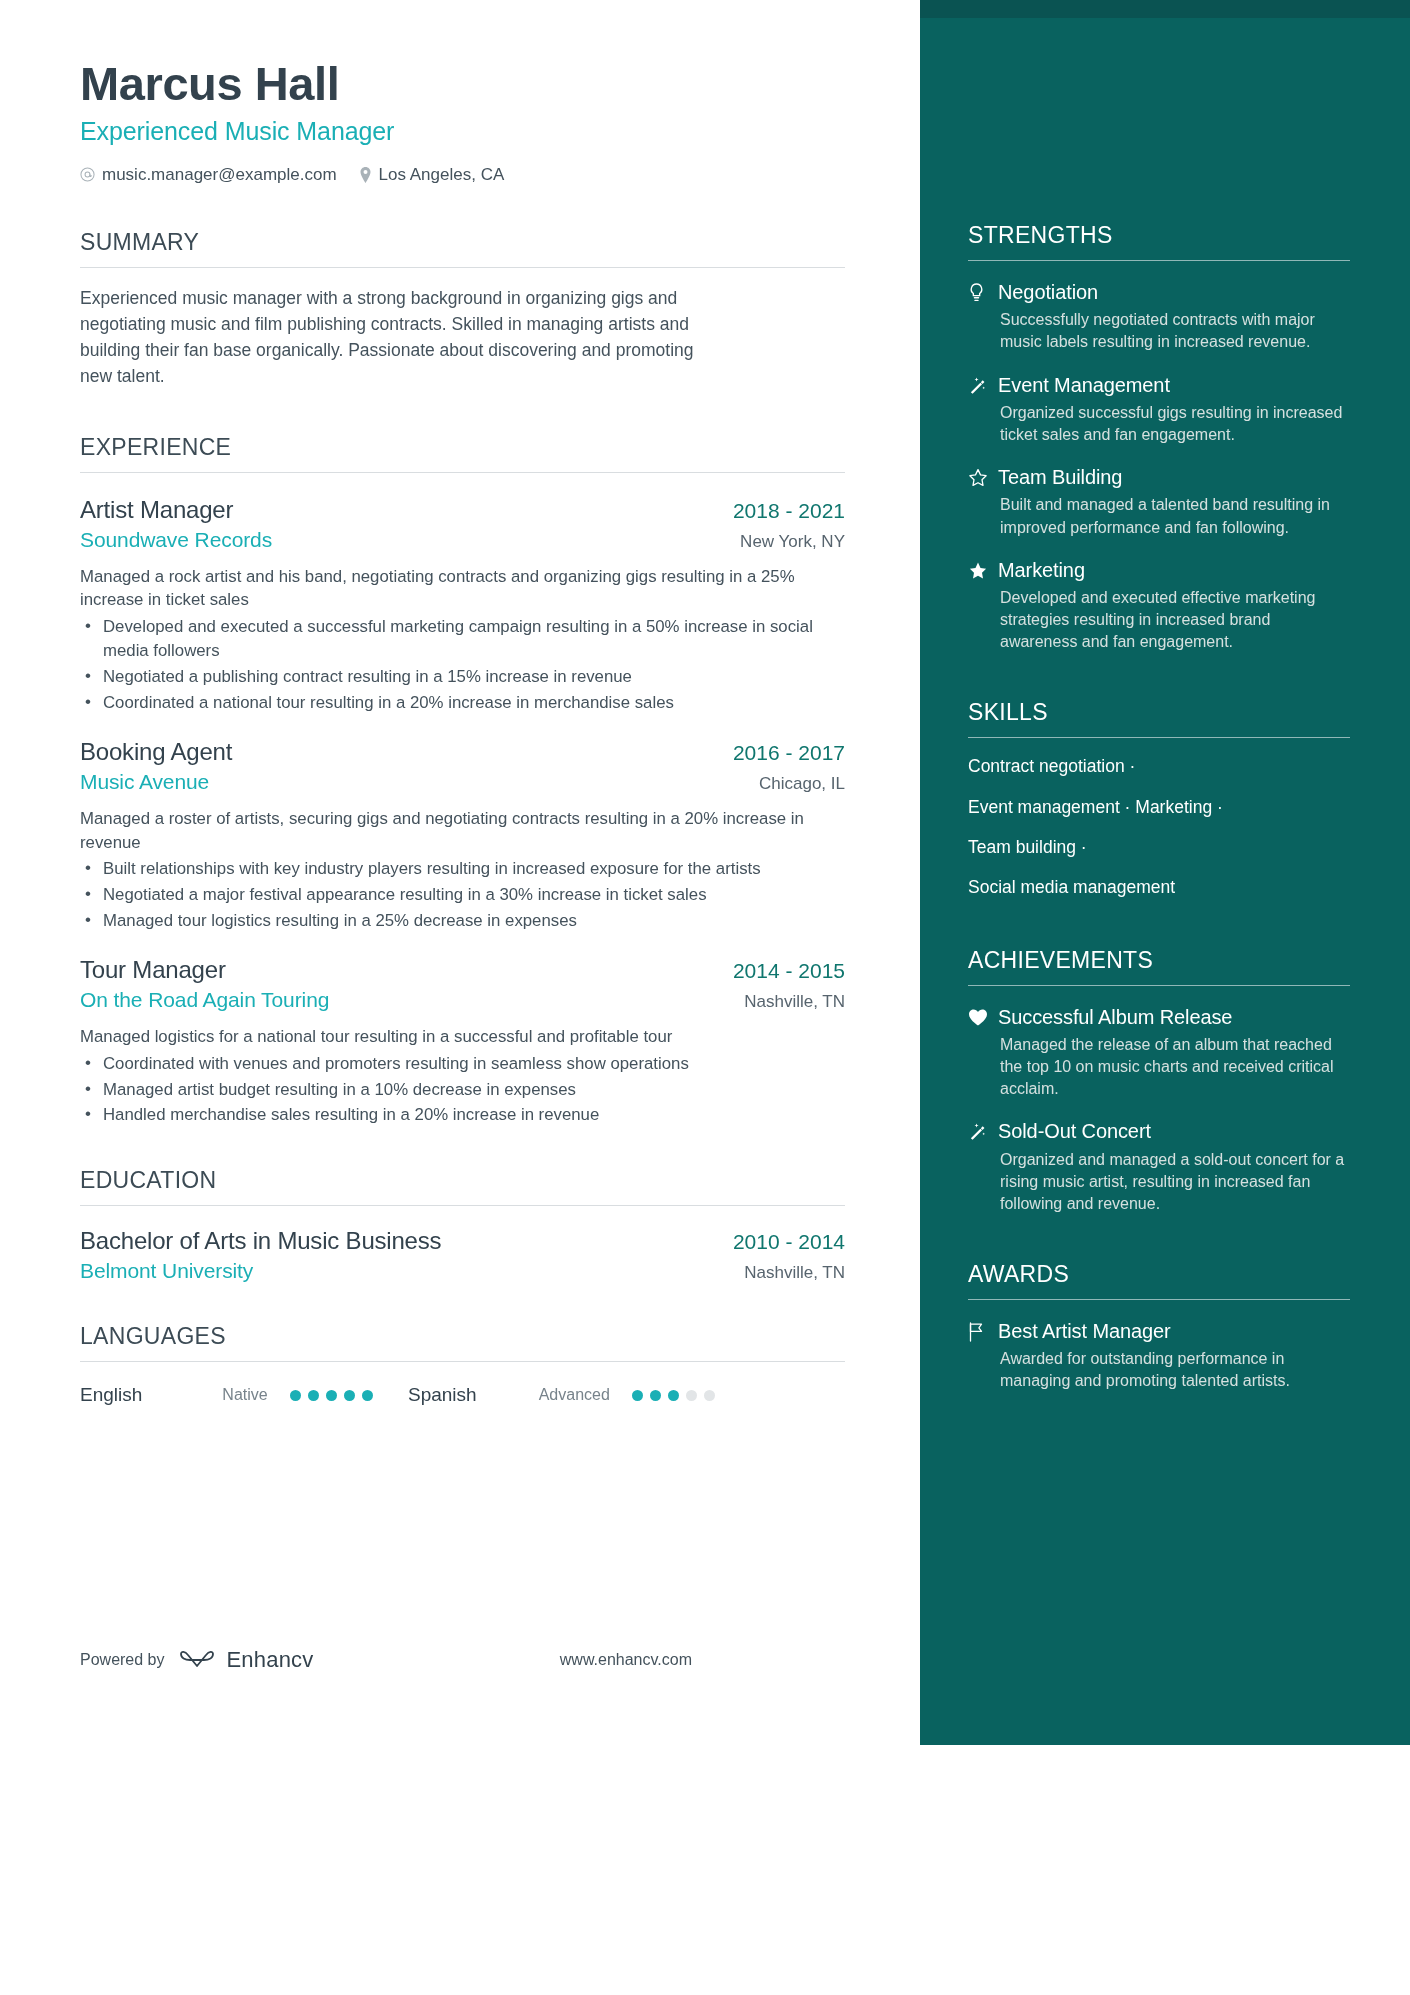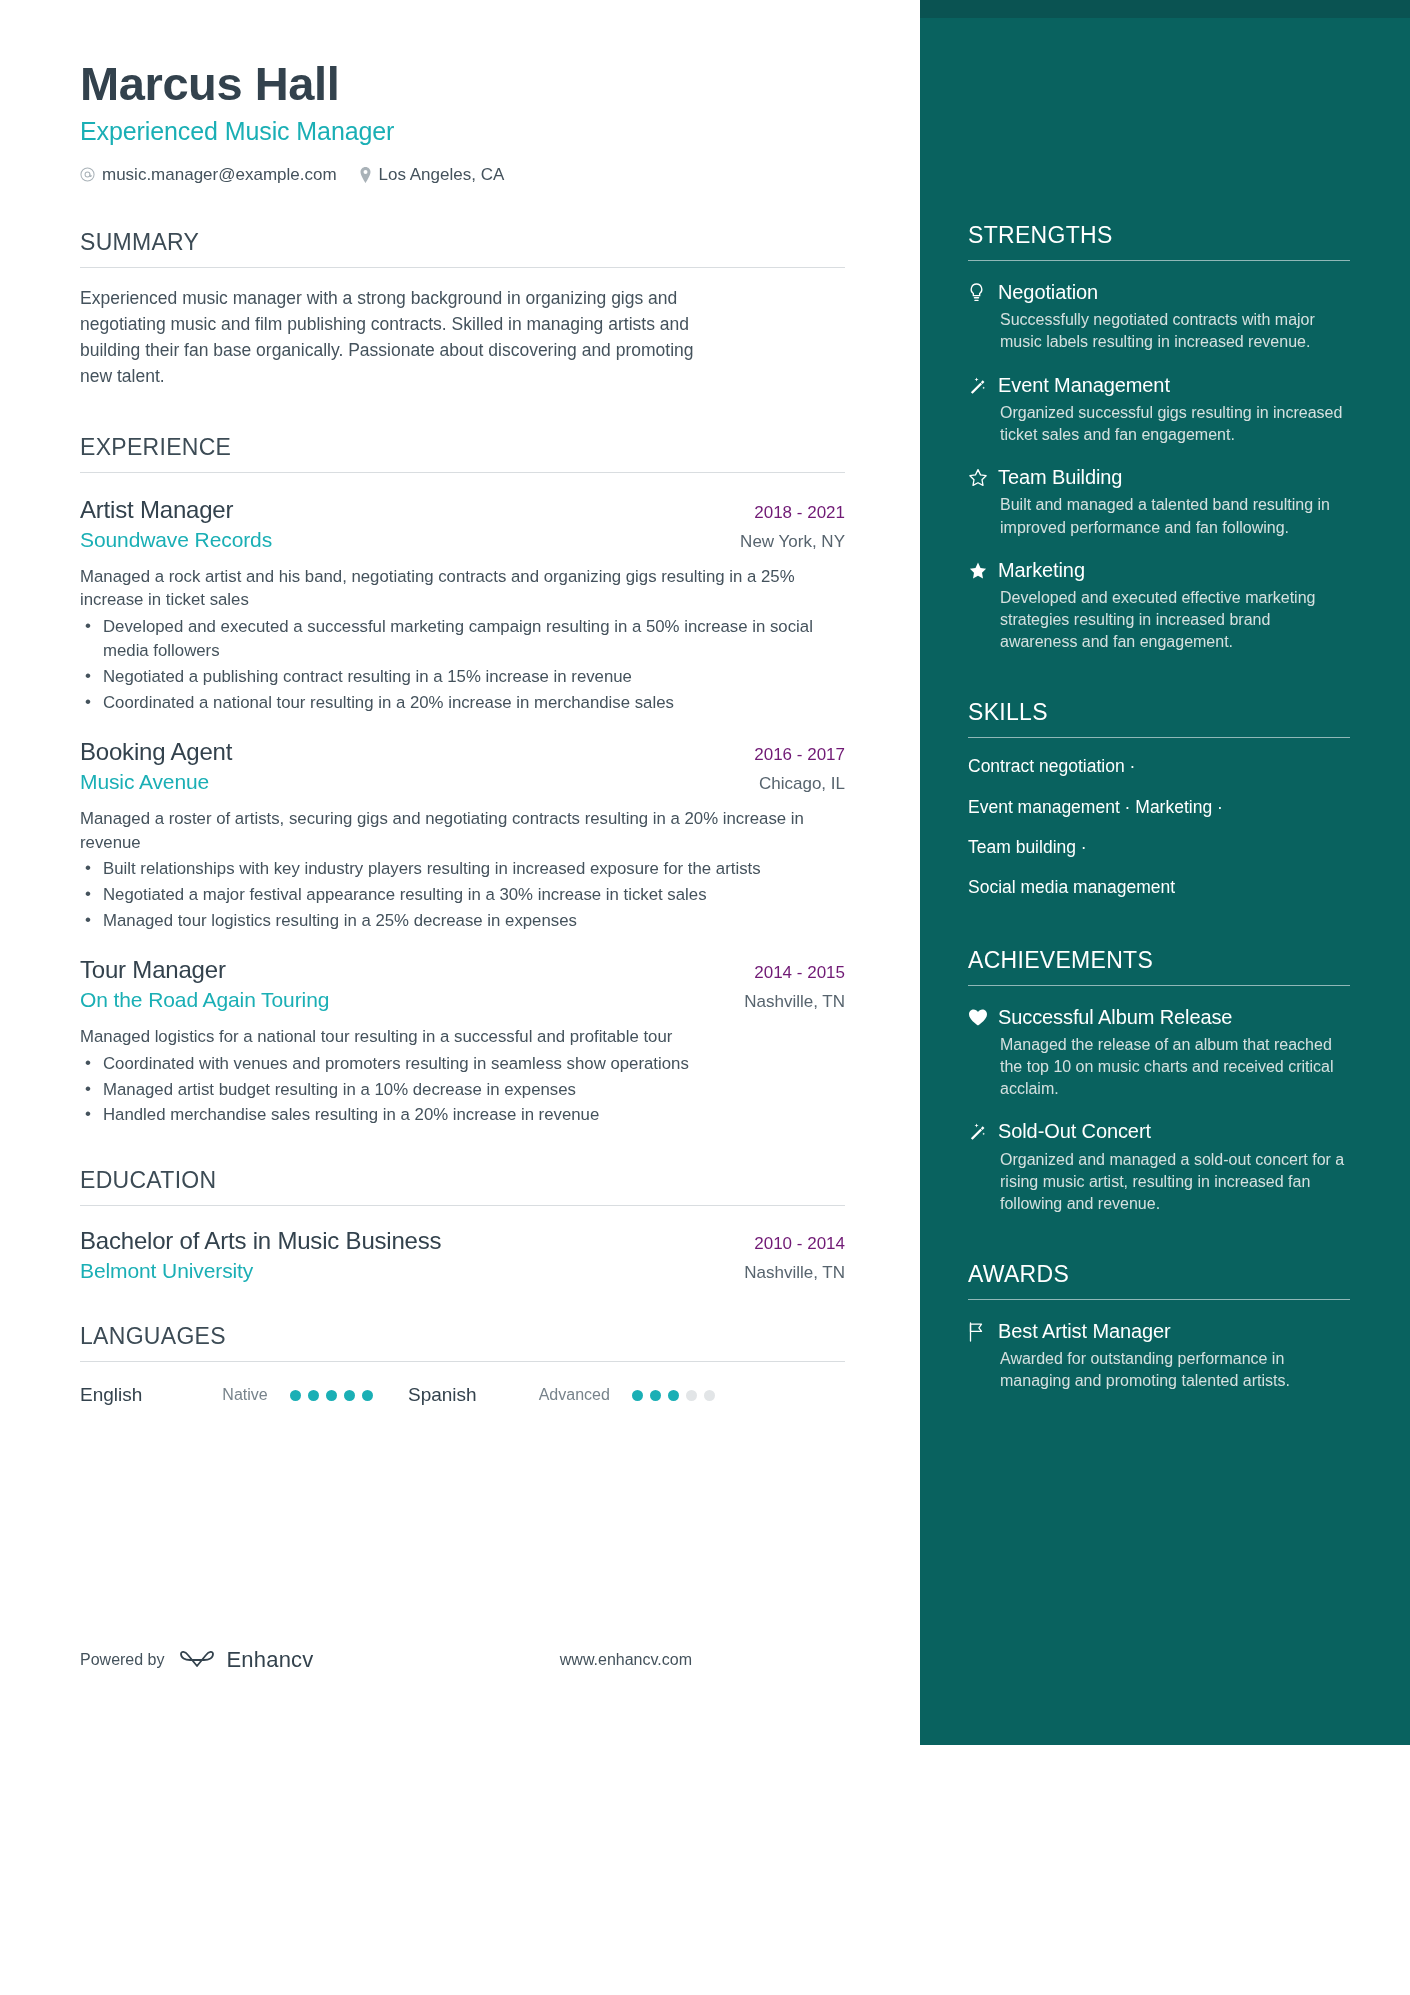--- a/index.html
+++ b/index.html
@@ -58,21 +58,21 @@
     margin-top: 17px;
     font-size: 17.5px;
     line-height: 1.5;
     color: #44525c;
     max-width: 620px;
   }
 
   .entry { margin-top: 23px; }
   .entry-head { display: flex; justify-content: space-between; align-items: baseline; }
   .entry-role { font-size: 24px; color: #33424d; letter-spacing: -0.2px; }
-  .entry-dates { font-size: 17px; color: #701a75; white-space: nowrap; }
+  .entry-dates { font-size: 21px; color: #0f766e; white-space: nowrap; }
   .entry-sub { display: flex; justify-content: space-between; align-items: baseline; margin-top: 4px; }
   .entry-org { font-size: 21px; color: #1aafb5; letter-spacing: -0.1px; }
   .entry-loc { font-size: 17px; color: #57646e; white-space: nowrap; }
   .entry-desc { margin-top: 13px; font-size: 16.8px; line-height: 1.42; color: #44525c; }
   ul.bullets { list-style: none; margin-top: 3px; }
   ul.bullets li {
     position: relative;
     padding-left: 23px;
     font-size: 16.8px;
     line-height: 1.42;

